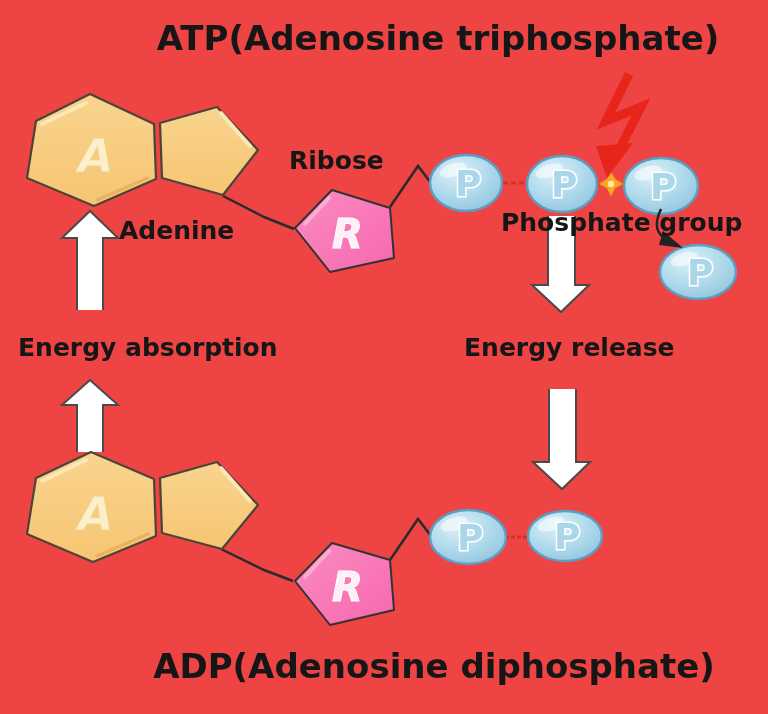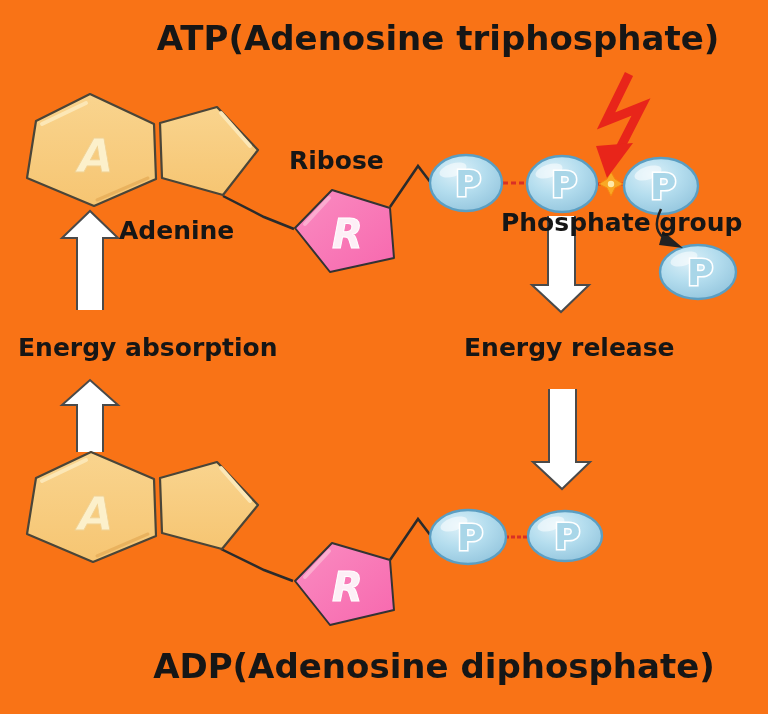--- a/index.html
+++ b/index.html
@@ -1,20 +1,20 @@
 <!DOCTYPE html>
 <html><head>
 <meta charset="utf-8">
 <style>
   html, body { margin: 0; padding: 0; background: #ffffff; }
   .stage {
     position: relative;
     width: 768px;
     height: 714px;
-    background: #f97316;
+    background: #ef4444;
     font-family: "DejaVu Sans", "Liberation Sans", sans-serif;
     overflow: hidden;
   }
   svg { display: block; }
   .ttl {
     font-family: "DejaVu Sans", "Liberation Sans", sans-serif;
     font-size: 34px;
     font-weight: bold;
     fill: #161616;
   }

